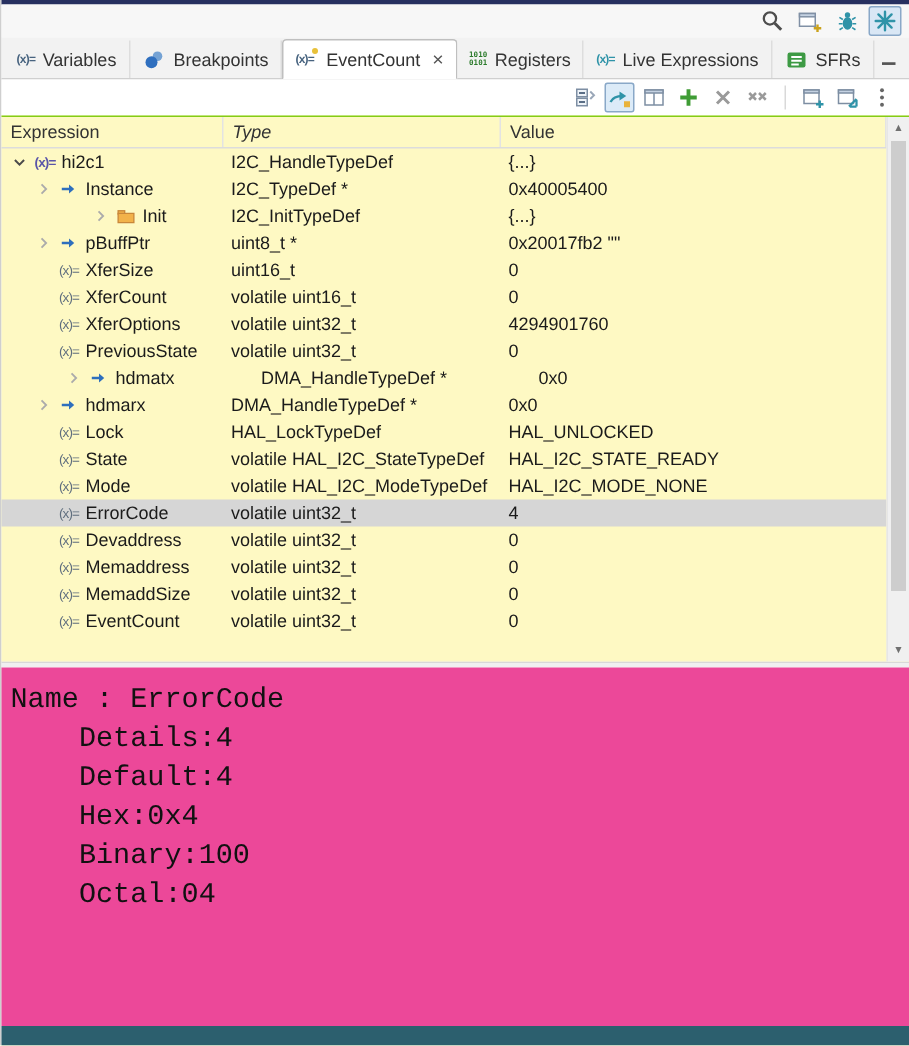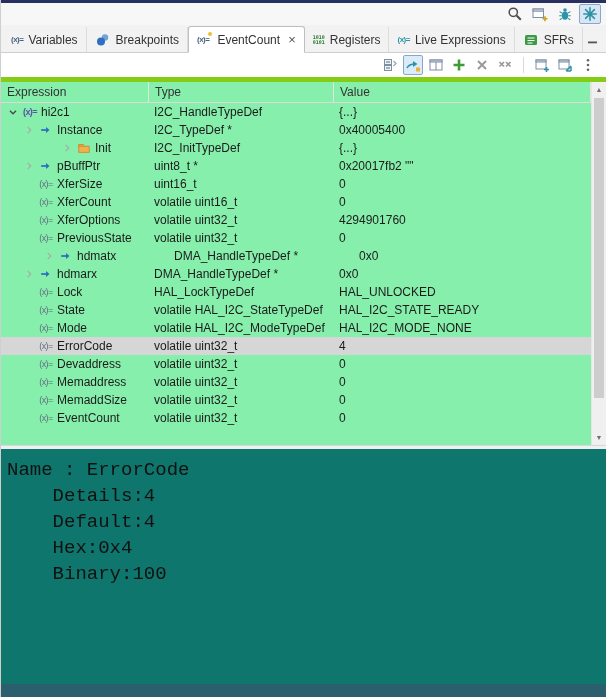--- a/index.html
+++ b/index.html
@@ -13,21 +13,21 @@
   .tab{height:25px;display:flex;align-items:center;gap:5px;padding:0 8px;border-right:1px solid #ddd;color:#333;box-sizing:border-box;white-space:nowrap}
   .tab.active{background:#fff;border:1px solid #bfbfbf;border-bottom:1px solid #fff;border-radius:3px 3px 0 0;margin-bottom:-1px;height:27px}
   .tab-lbl{font-size:12px}
   .tab-close{font-size:13px;color:#555;margin-left:3px;line-height:12px}
   .win-controls{margin-left:auto;display:flex;align-items:center;gap:3px;padding-right:6px;align-self:center}
   .wc-btn{width:20px;height:18px;display:flex;align-items:center;justify-content:center}
   .view-toolbar{height:24px;flex:none;display:flex;justify-content:flex-end;align-items:center;gap:3px;padding-right:8px;background:#fff}
   .vt-btn{width:20px;height:20px;display:flex;align-items:center;justify-content:center;border:1px solid transparent;border-radius:2px;box-sizing:border-box}
   .vt-btn.pressed{background:#dcebf8;border-color:#89a8c8}
   .vt-sep{width:1px;height:16px;background:#d9d9d9;margin:0 5px}
-  .table-area{height:363px;flex:none;position:relative;border-top:5px solid #84cc16;background:#86efac}
+  .table-area{height:363px;flex:none;position:relative;border-top:1px solid #84cc16;background:#fef9c3}
   .header-row{height:20px;display:flex;border-bottom:1px solid #dcdcdc;margin-right:15px}
   .hcell{border-right:1px solid #e3e3e3;padding:3px 0 0 6px;color:#333;box-sizing:border-box;overflow:hidden;white-space:nowrap}
   .rows{margin-right:15px}
   .row{height:18px;display:flex;align-items:center}
   .row.selected{background:#d6d6d6}
   .cell{box-sizing:border-box;overflow:hidden;white-space:nowrap}
   .cell.expr{display:flex;align-items:center;flex:none}
   .exp{width:16px;height:16px;flex:none;display:flex;align-items:center;justify-content:center}
   .vicon{width:18px;height:16px;flex:none;display:flex;align-items:center;justify-content:center}
   .lbl{padding-left:2px}
@@ -35,21 +35,21 @@
   .cell.value{flex:1;padding-left:5px}
   .ico{display:flex;align-items:center;justify-content:center}
   .ico svg{width:16px;height:16px;display:block}
   .exp svg{width:14px;height:14px}
   .vicon svg{width:14px;height:14px}
   .vscroll{position:absolute;top:0;right:0;width:15px;height:100%;background:#f0f0f0;border-left:1px solid #e6e6e6;box-sizing:border-box}
   .varrow{height:15px;display:flex;align-items:center;justify-content:center;color:#707070;font-size:7px}
   .varrow.down{position:absolute;bottom:0;left:0;right:0}
   .vthumb{position:absolute;left:2px;right:2px;top:16px;height:300px;background:#cdcdcd}
   .sash{height:3px;background:#f0f0f0;border-top:1px solid #d8d8d8;flex:none}
-  .details{flex:1;background:#0f766e;padding:8px 6px;font-family:"Liberation Mono",monospace;font-size:19px;line-height:26px;color:#111;white-space:pre;overflow:hidden}
+  .details{flex:1;background:#ec4899;padding:8px 6px;font-family:"Liberation Mono",monospace;font-size:19px;line-height:26px;color:#111;white-space:pre;overflow:hidden}
   .bottom-strip{height:13px;flex:none;background:#2c5f6e}
   .xeq-ic{font-size:8px;color:#47637f;letter-spacing:-0.5px;font-weight:bold;line-height:16px;white-space:nowrap}
   .reg-ic{font-family:"DejaVu Sans Mono",monospace;font-size:5px;line-height:5px;color:#2a7a2a;font-weight:bold;display:inline-block;text-align:center}
   .xeq-var{font-size:9px;color:#5f6e7e;letter-spacing:-0.6px;white-space:nowrap}
   .xeq-var.w{color:#5a55a8;font-weight:bold}
   .spark{display:inline-block;width:4px;height:4px;background:#e8c13a;border-radius:50%;margin-left:-1px;vertical-align:top}
 </style>
 </head>
 <body>
 
@@ -228,21 +228,21 @@
             <circle cx="8" cy="8" r="1.3" fill="#666"></circle>
             <circle cx="8" cy="12.8" r="1.3" fill="#666"></circle>
           </svg>
         </span>
       </div>
     </div>
 
   <div class="table-area">
     <div class="header-row">
         <div class="hcell" style="width: 148px;">Expression</div>
-        <div class="hcell" style="width: 185px;">Type</div>
+        <div class="hcell" style="width: 185px; font-style: italic;">Type</div>
         <div class="hcell" style="flex: 1 1 0%;">Value</div>
       </div>
     <div class="rows">
         <div class="row">
           <div class="cell expr" style="width: 148px; padding-left: 4px;">
             <span class="exp">
               <svg viewBox="0 0 16 16">
                 <path d="M4.5 6.5 8 10l3.5-3.5" fill="none" stroke="#4a4a4a" stroke-width="1.5"></path>
               </svg>
             </span>
@@ -479,16 +479,16 @@
       </div>
     <div class="vscroll">
       <div class="varrow">▲</div>
       <div class="vthumb"></div>
       <div class="varrow down">▼</div>
     </div>
   </div>
 
   <div class="sash"></div>
 
-  <div class="details"><div>Name : ErrorCode</div><div>    Details:4</div><div>    Default:4</div><div>    Hex:0x4</div><div>    Binary:100</div></div>
+  <div class="details"><div>Name : ErrorCode</div><div>    Details:4</div><div>    Default:4</div><div>    Hex:0x4</div><div>    Binary:100</div><div>    Octal:04</div></div>
 
   <div class="bottom-strip"></div>
 </div>
 
 </body></html>

